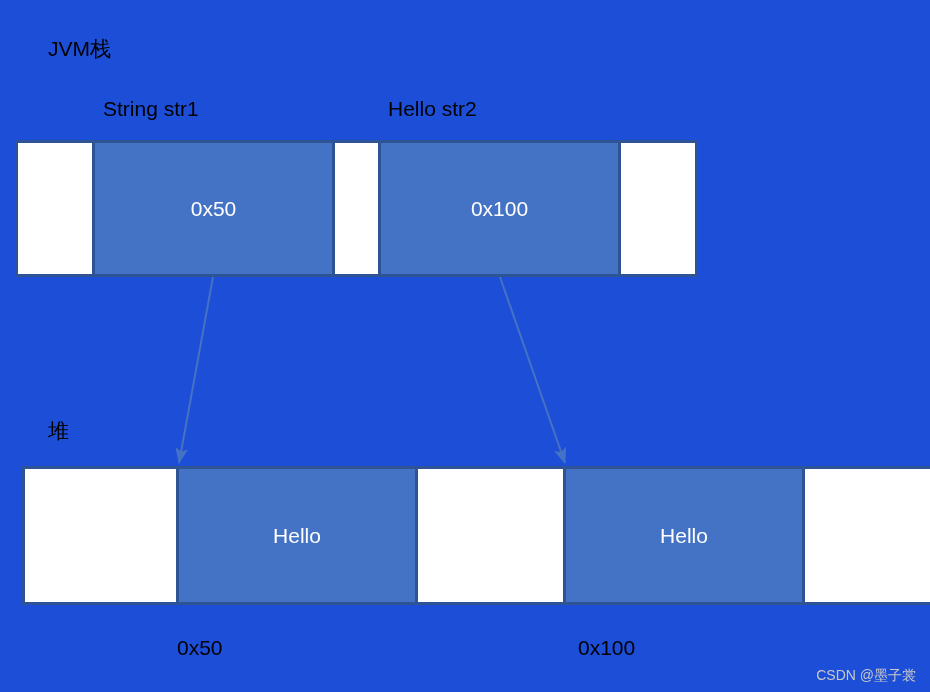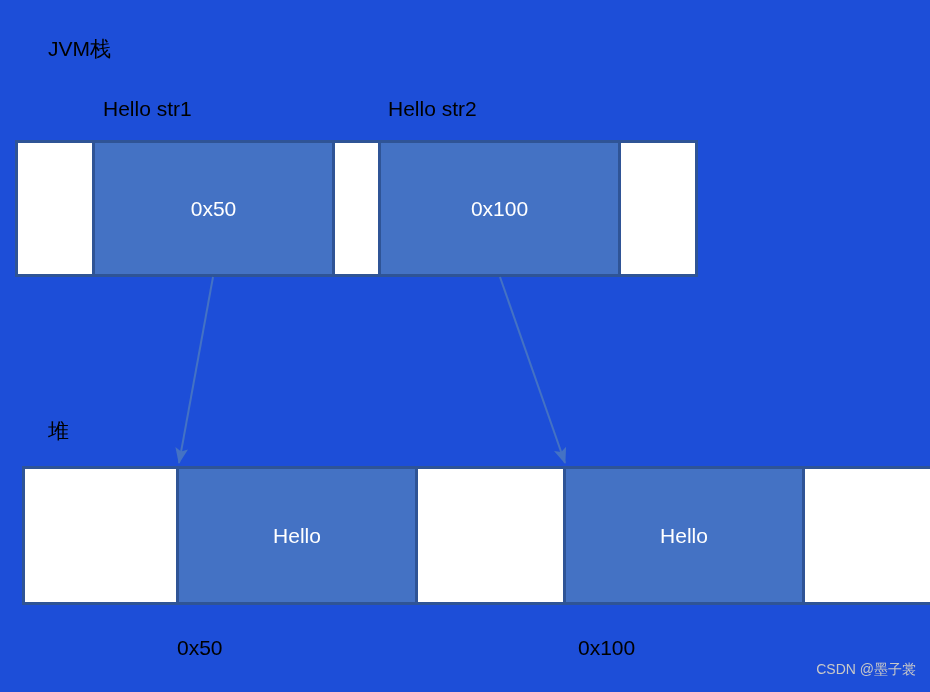--- a/index.html
+++ b/index.html
@@ -94,21 +94,21 @@
     line-height: 1;
   }
 </style>
 </head>
 <body>
 
 <div id="canvas">
 
   <div class="label label-region" style="left:48px; top:38px;">JVM栈</div>
 
-  <div class="label label-var" style="left:103px; top:98px;">Hello str1</div>
+  <div class="label label-var" style="left:103px; top:98px;">String str1</div>
 
   <div class="label label-var" style="left:388px; top:98px;">Hello str2</div>
 
   <div class="bar" style="left:15px; top:140px; width:683px; height:137px;">
 
     <div class="cell cell-empty" style="width:74px;">
       <span class="cell-text"></span>
     </div>
 
     <div class="cell cell-filled" style="width:240px;">
@@ -162,15 +162,15 @@
       <marker id="arrowhead" markerWidth="9" markerHeight="9" refX="7.5" refY="3.2" orient="auto" markerUnits="strokeWidth">
         <path d="M0,0 L8,3.2 L0,6.4 L1.7,3.2 z" fill="#4472C4"></path>
       </marker>
     </defs>
 
     <line x1="213" y1="277" x2="179" y2="463" stroke="#4472C4" stroke-width="2" marker-end="url(#arrowhead)"></line>
 
     <line x1="500" y1="277" x2="565" y2="463" stroke="#4472C4" stroke-width="2" marker-end="url(#arrowhead)"></line>
   </svg>
 
-  <div class="watermark" style="right:14px; bottom:16px;">CSDN @墨子裳</div>
+  <div class="watermark" style="right:14px; bottom:10px;">CSDN @墨子裳</div>
 
 </div>
 
 </body></html>

